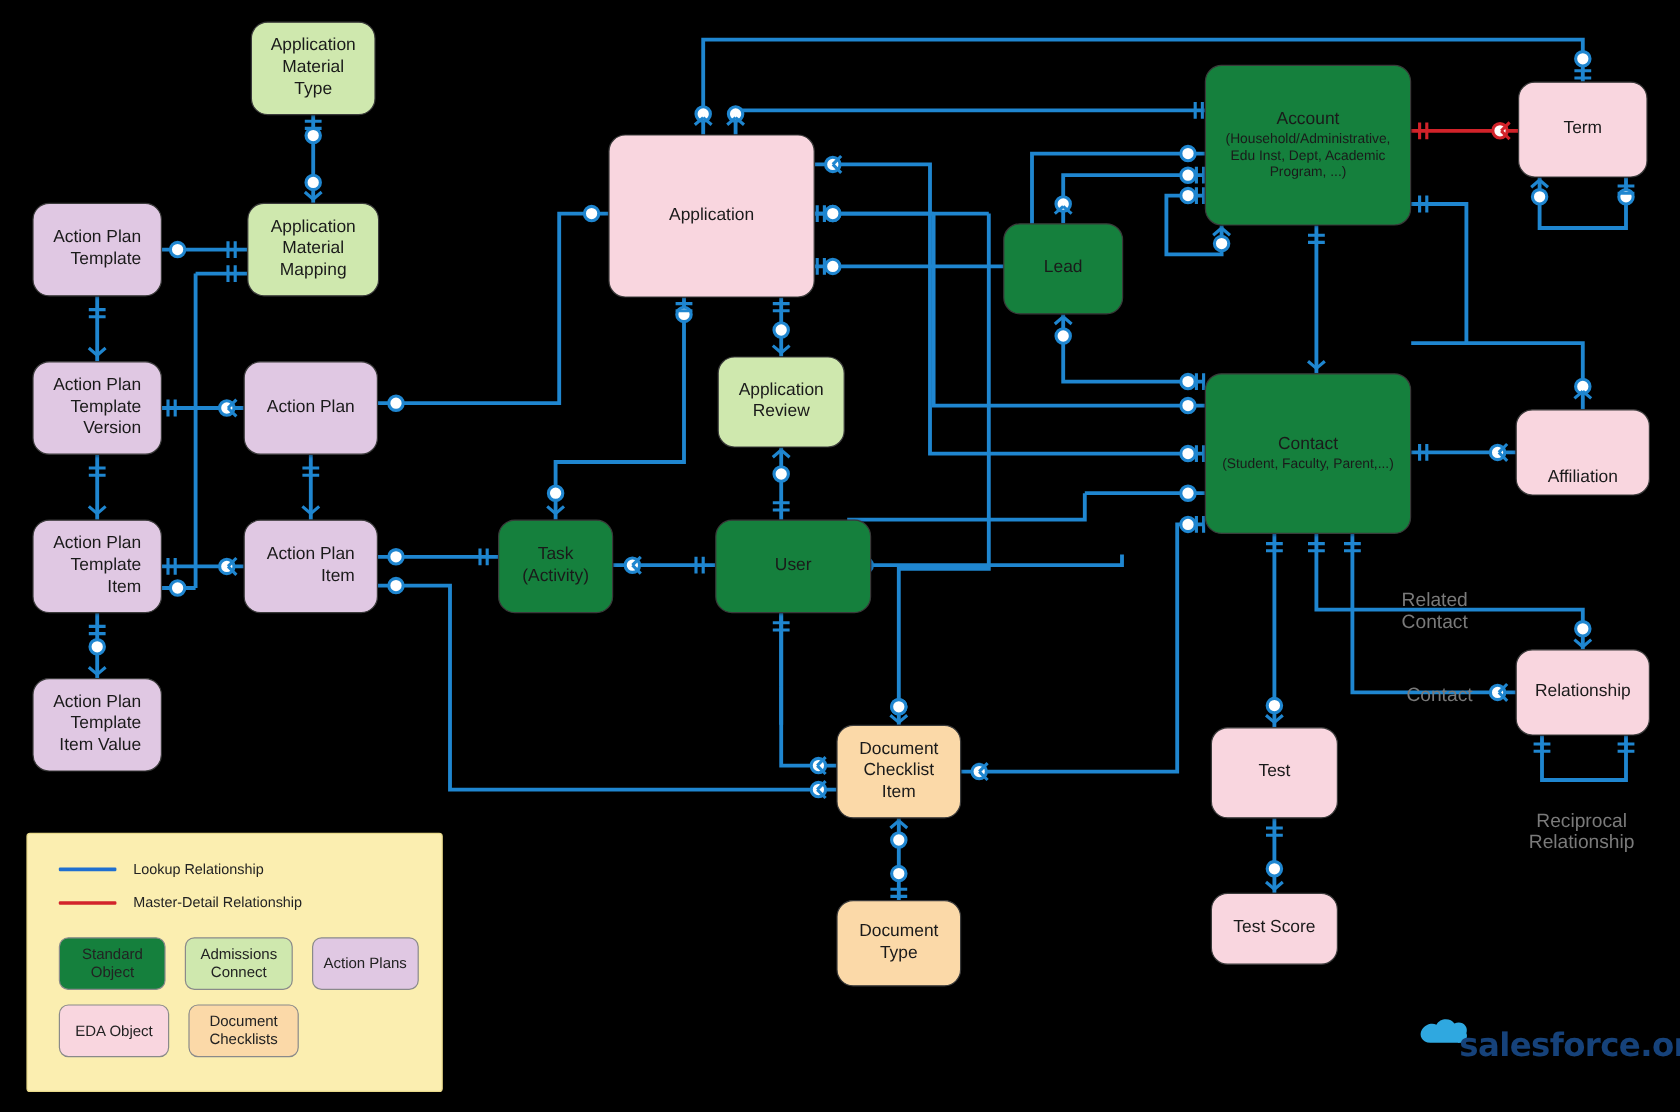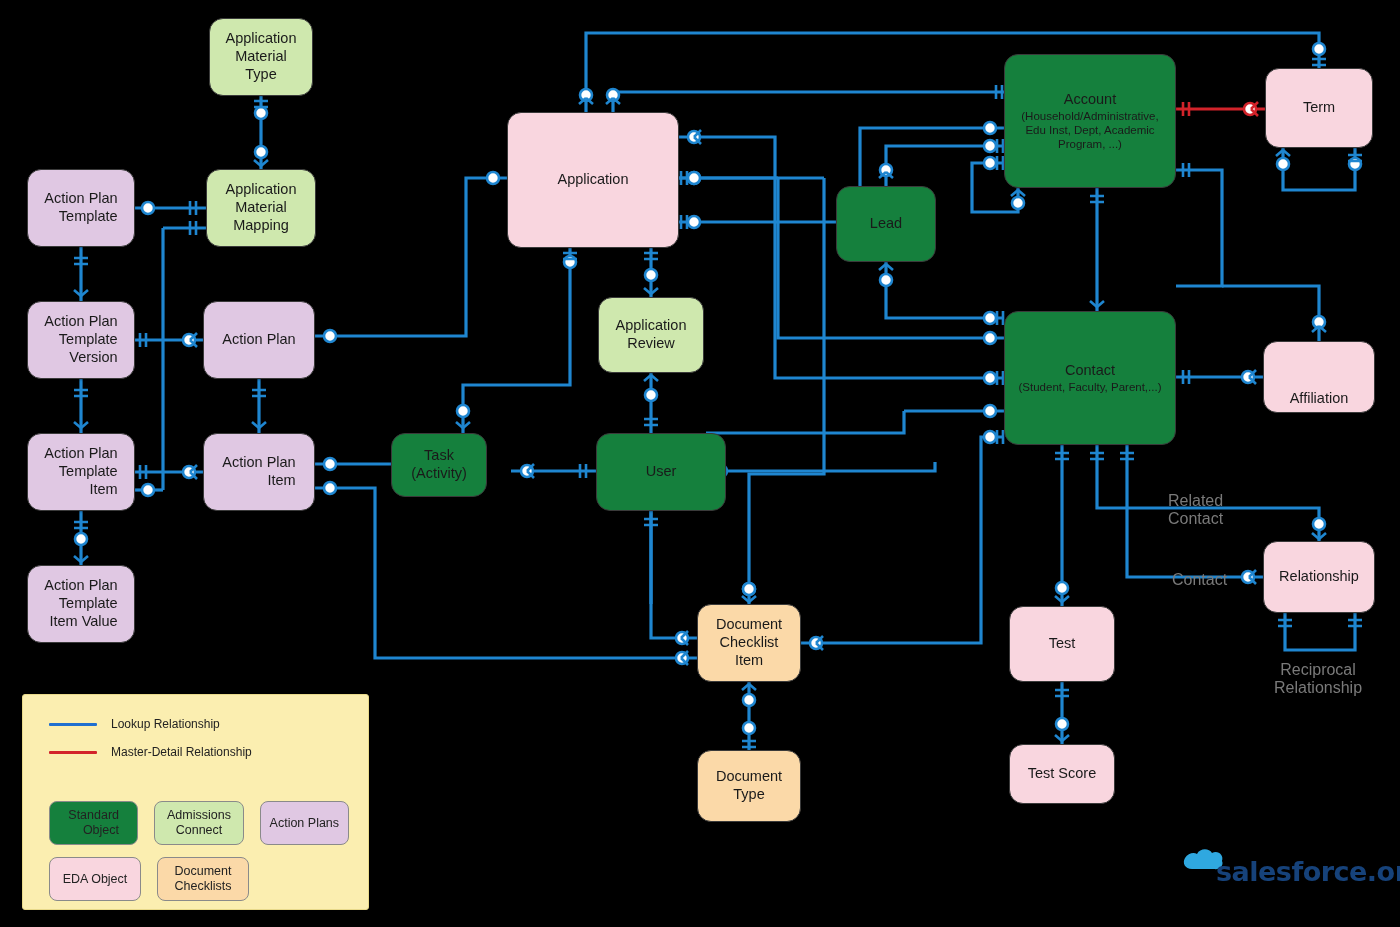--- a/index.html
+++ b/index.html
@@ -39,21 +39,21 @@
 
   
   #legend{
     position:absolute;left:22px;top:694px;width:345px;height:214px;
     background:#fbeeb0;border:1.4px solid #e8d98a;border-radius:3px;
     z-index:6;
   }
   .lg-row{display:flex;align-items:center;margin:0 0 0 26px;}
   .lg-line{width:48px;height:3px;margin-right:14px;border-radius:1px;}
   .lg-text{font-size:12px;color:#222;text-align:center;}
-  #legend .lg-swatches{position:absolute;left:26px;top:86px;width:300px;margin-top:20px;}
+  #legend .lg-swatches{position:absolute;left:26px;top:86px;width:300px;}
   .sw-row{display:flex;gap:16px;margin-bottom:12px;}
   .sw{
     width:92px;height:44px;border-radius:8px;border:1.3px solid #8a8a8a;
     display:flex;align-items:center;justify-content:center;text-align:center;
     font-size:12.5px;color:#222;line-height:1.2;box-sizing:border-box;padding:2px;
   }
   
   #logo{position:absolute;left:1180px;top:846px;width:200px;height:56px;z-index:6;}
   #logo .logotext{
     position:absolute;left:36px;top:10px;
@@ -348,21 +348,21 @@
       </div>
       <div class="node eda" style="left: 507px; top: 112px; width: 172px; height: 136px;">
         <div>Application</div>
       </div>
       <div class="node adm" style="left: 598px; top: 297px; width: 106px; height: 76px;">
         <div>
           <span class="title-line">Application</span>
           <span class="title-line">Review</span>
         </div>
       </div>
-      <div class="node std" style="left: 391px; top: 433px; width: 96px; height: 64px;">
+      <div class="node std" style="left: 415px; top: 433px; width: 96px; height: 78px;">
         <div>
           <span class="title-line">Task</span>
           <span class="title-line">(Activity)</span>
         </div>
       </div>
       <div class="node std" style="left: 596px; top: 433px; width: 130px; height: 78px;">
         <div>User</div>
       </div>
       <div class="node std" style="left: 836px; top: 186px; width: 100px; height: 76px;">
         <div>Lead</div>
@@ -404,21 +404,21 @@
         </div>
       </div>
     </div>
 
   <div id="edgelabel-layer">
       <div class="edgelabel" style="left: 1168px; top: 492px;">
         <span style="display: block;">Related</span>
         <span style="display: block;">Contact</span>
       </div>
       <div class="edgelabel" style="left: 1172px; top: 571px;">Contact</div>
-      <div class="edgelabel" style="left: 1274px; top: 661px;">
+      <div class="edgelabel" style="left: 1274px; top: 676px;">
         <span style="display: block;">Reciprocal</span>
         <span style="display: block;">Relationship</span>
       </div>
     </div>
 
   <div id="legend">
     <div style="position:absolute;left:0;top:22px;width:100%;">
       <div class="lg-row">
         <span class="lg-line" style="background:#1f6fd0;"></span>
         <span class="lg-text">Lookup Relationship</span>
@@ -426,21 +426,21 @@
       <div class="lg-row" style="margin-top:14px;">
         <span class="lg-line" style="background:#d2232a;"></span>
         <span class="lg-text">Master-Detail Relationship</span>
       </div>
     </div>
     <div class="lg-swatches" id="legend-swatches">
         <div class="sw-row">
           <div class="sw std">
             <span>
               <span style="display: block;">Standard</span>
-              <span style="display: block; text-align: right;">Object</span>
+              <span style="display: block;">Object</span>
             </span>
           </div>
           <div class="sw adm">
             <span>
               <span style="display: block;">Admissions</span>
               <span style="display: block;">Connect</span>
             </span>
           </div>
           <div class="sw act">
             <span>Action Plans</span>

